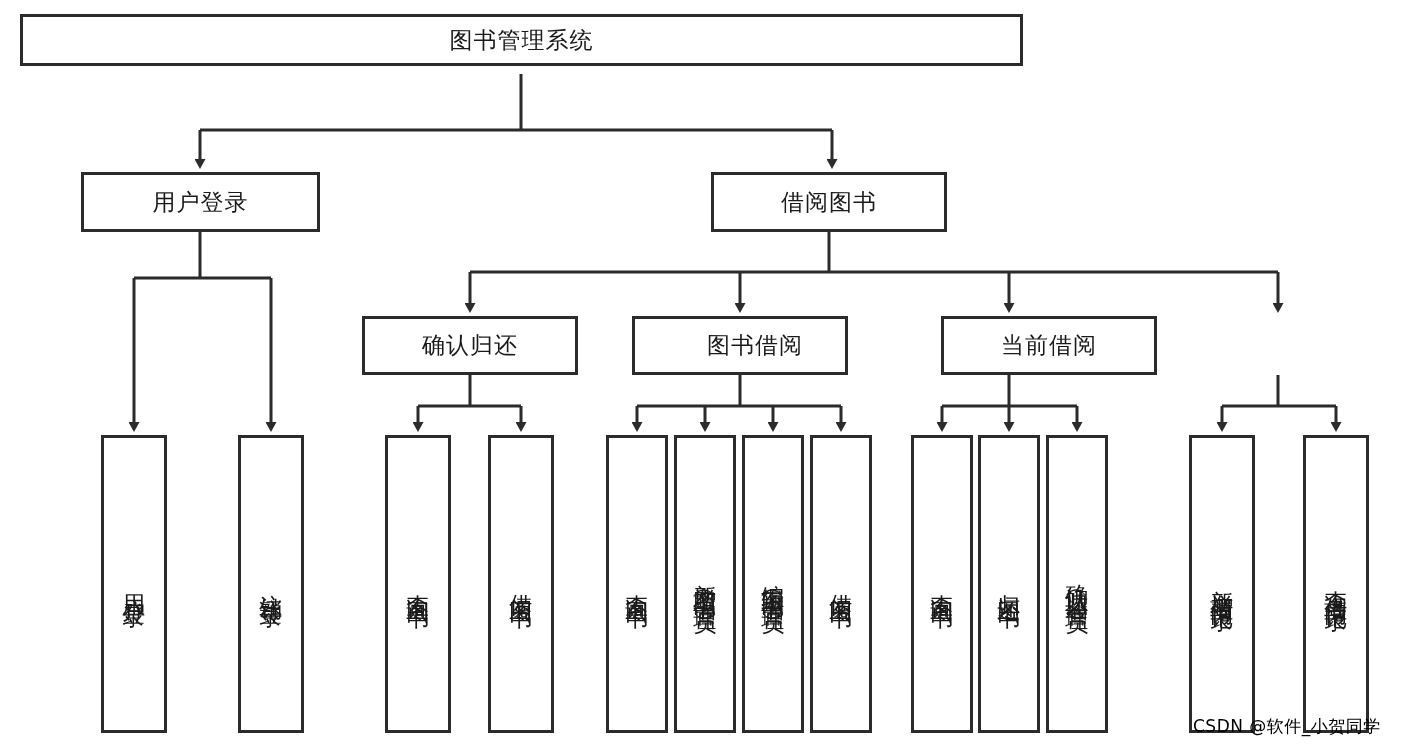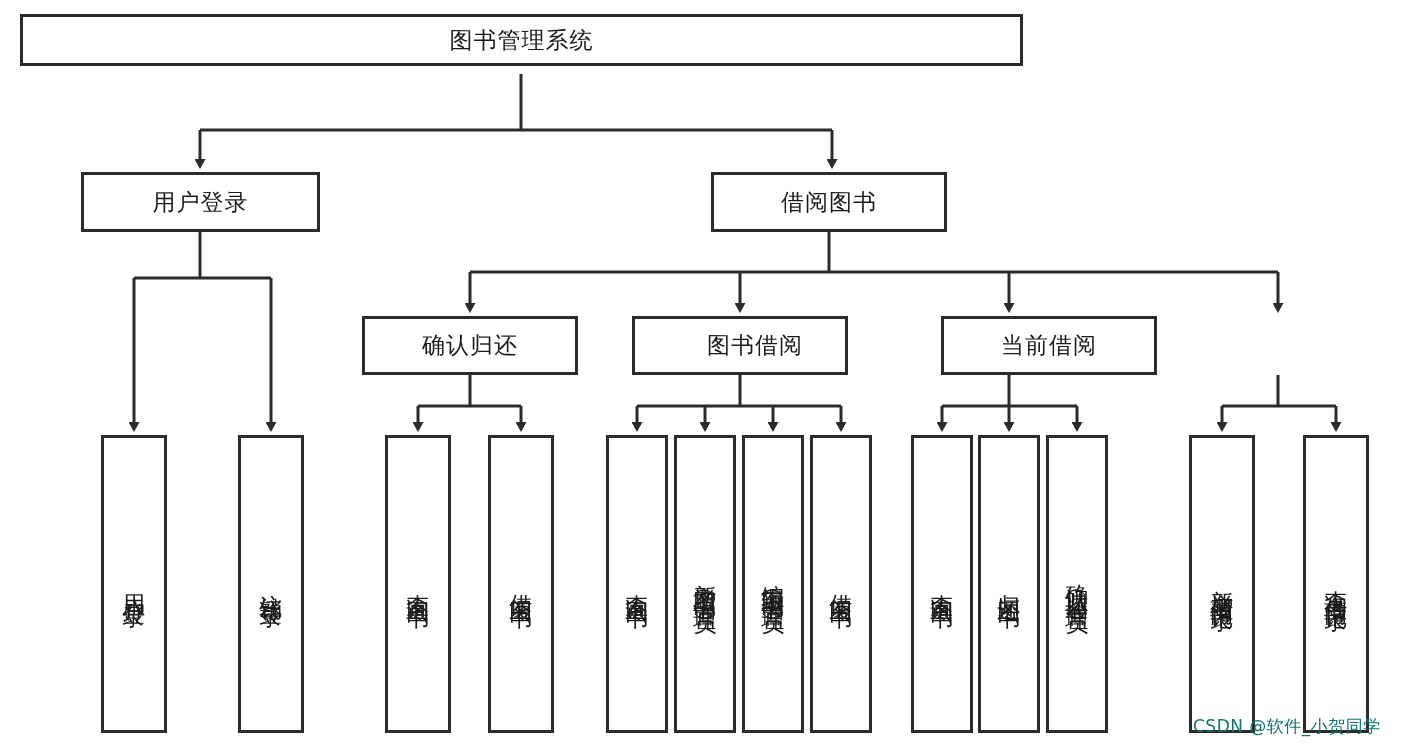--- a/index.html
+++ b/index.html
@@ -48,21 +48,21 @@
     text-orientation: upright;
     font-size: 23px;
     line-height: 1.32;
     letter-spacing: 4px;
     white-space: nowrap;
     text-align: center;
   }
   .watermark {
     position: absolute;
     font-size: 17px;
-    color: #0f766e;
+    color: #000000;
     white-space: nowrap;
     letter-spacing: 0.5px;
   }
 </style>
 </head>
 <body>
 
 <div id="canvas">
 
   <svg id="wires" viewBox="0 0 1405 747" xmlns="http://www.w3.org/2000/svg">

